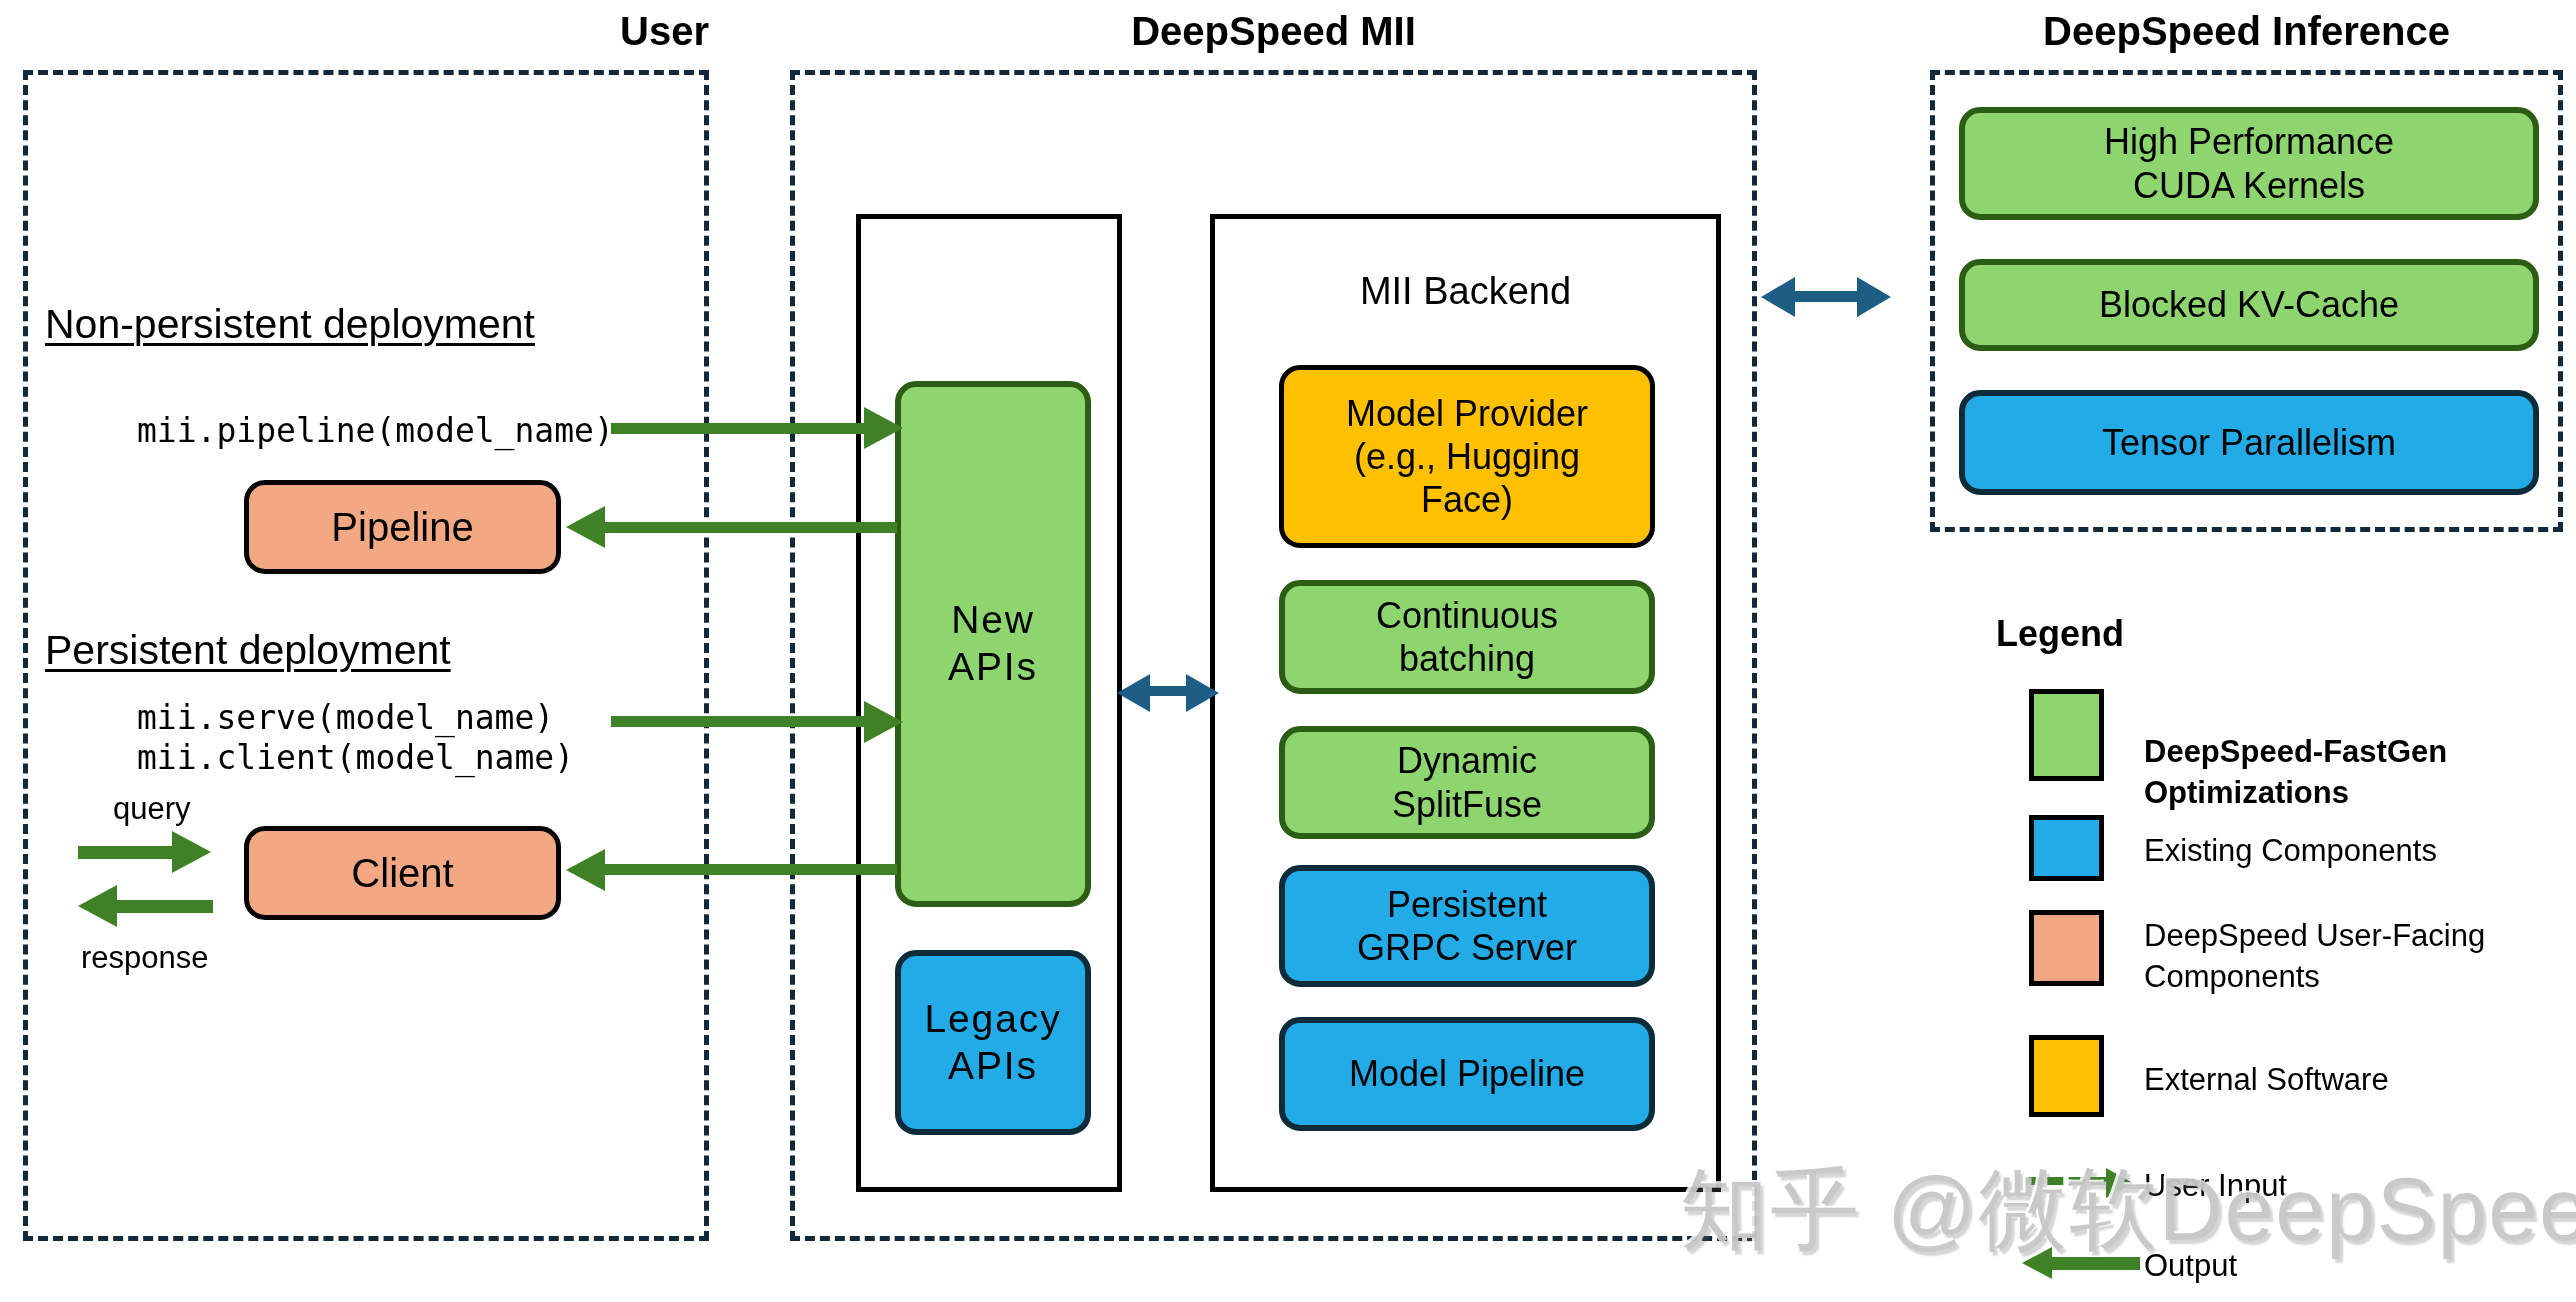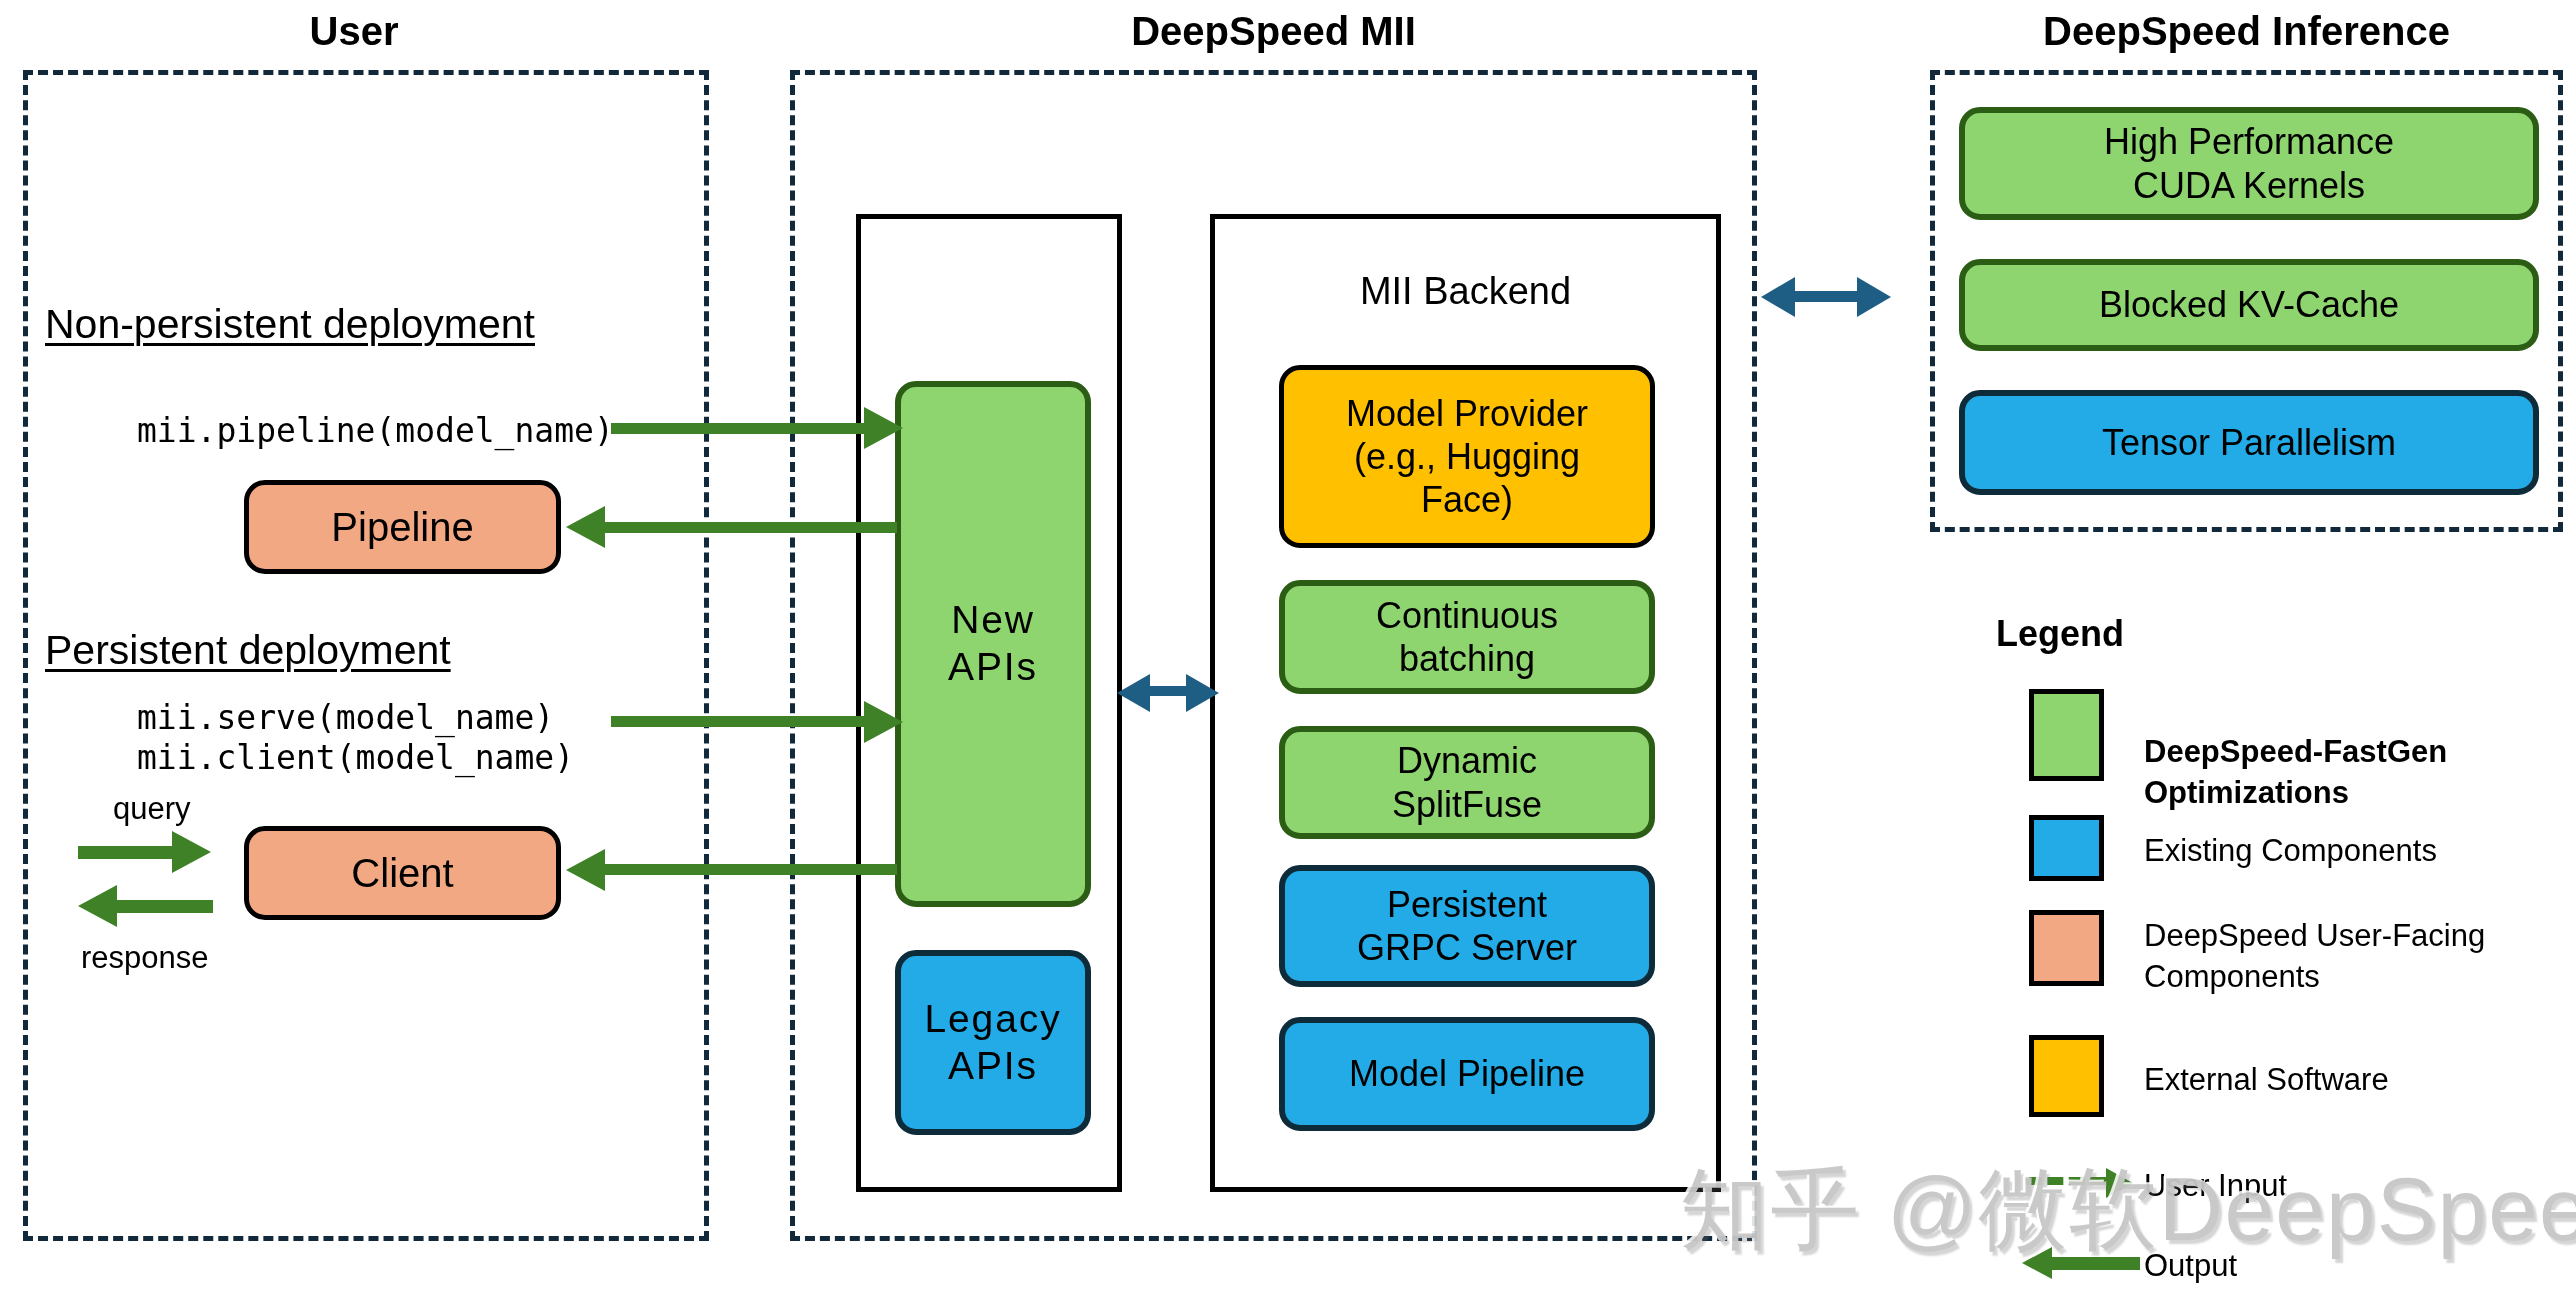--- a/index.html
+++ b/index.html
@@ -38,21 +38,21 @@
   #watermark{position:absolute;left:1680px;top:1150px;font-size:89px;letter-spacing:1.3px;color:#c7c7c7;
     text-shadow:-2.5px -2.5px 0 rgba(255,255,255,.92), 3.1px 3.8px 1.9px rgba(110,110,110,.30);
     z-index:40;white-space:nowrap;opacity:.95;}
   .z5{z-index:5;}
 </style>
 </head>
 <body>
 
 <div id="canvas">
 
-  <div class="panel-title" style="left:11px;top:8.8px;width:686px;">User</div>
+  <div class="panel-title" style="left:23px;top:8.8px;width:686px;text-align:right;">User</div>
   <div class="panel-title" style="left:1930px;top:8.8px;width:633px;">DeepSpeed Inference</div>
   <div class="panel-title" style="left:790px;top:8.8px;width:967px;">DeepSpeed MII</div>
 
   <div class="dashedbox" style="left:23px;top:70px;width:686px;height:1171px;"></div>
   <div class="dashedbox" style="left:790px;top:70px;width:967px;height:1171px;"></div>
   <div class="dashedbox" style="left:1930px;top:70px;width:633px;height:462px;"></div>
 
   <div class="heading" style="left:45px;top:301px;">Non-persistent deployment</div>
   <div class="code" style="left:137px;top:411px;">mii.pipeline(model_name)</div>
 

